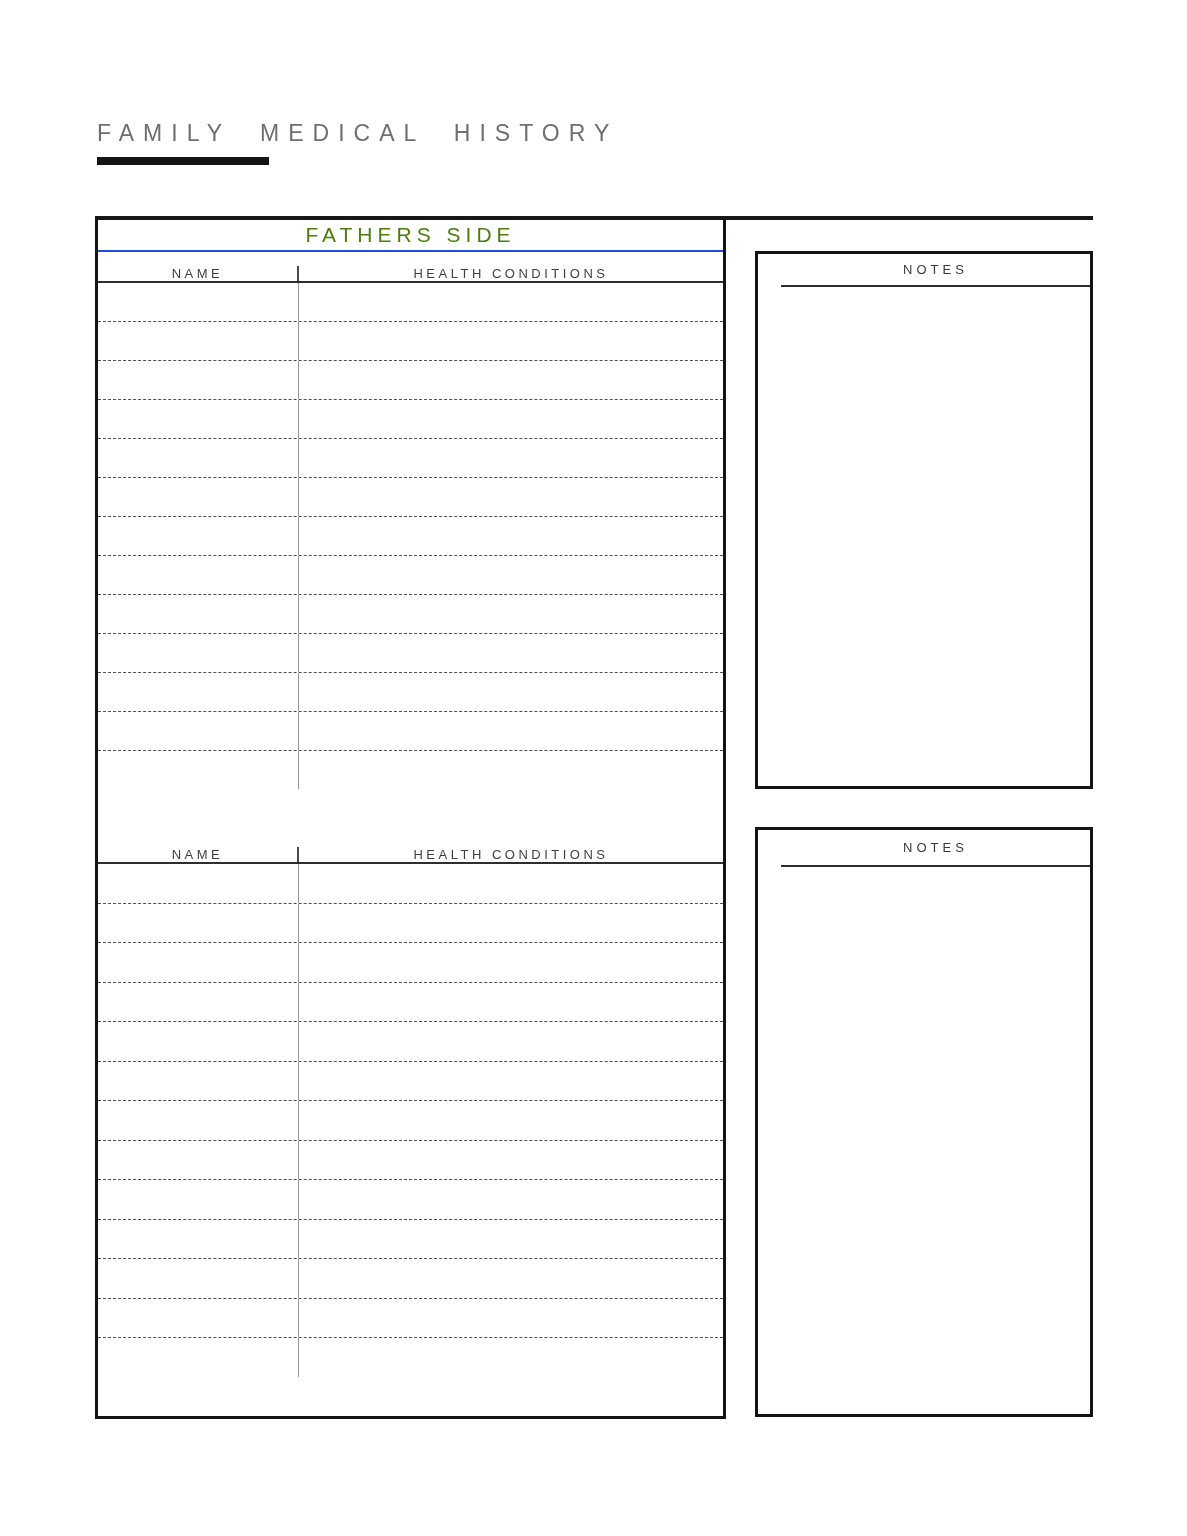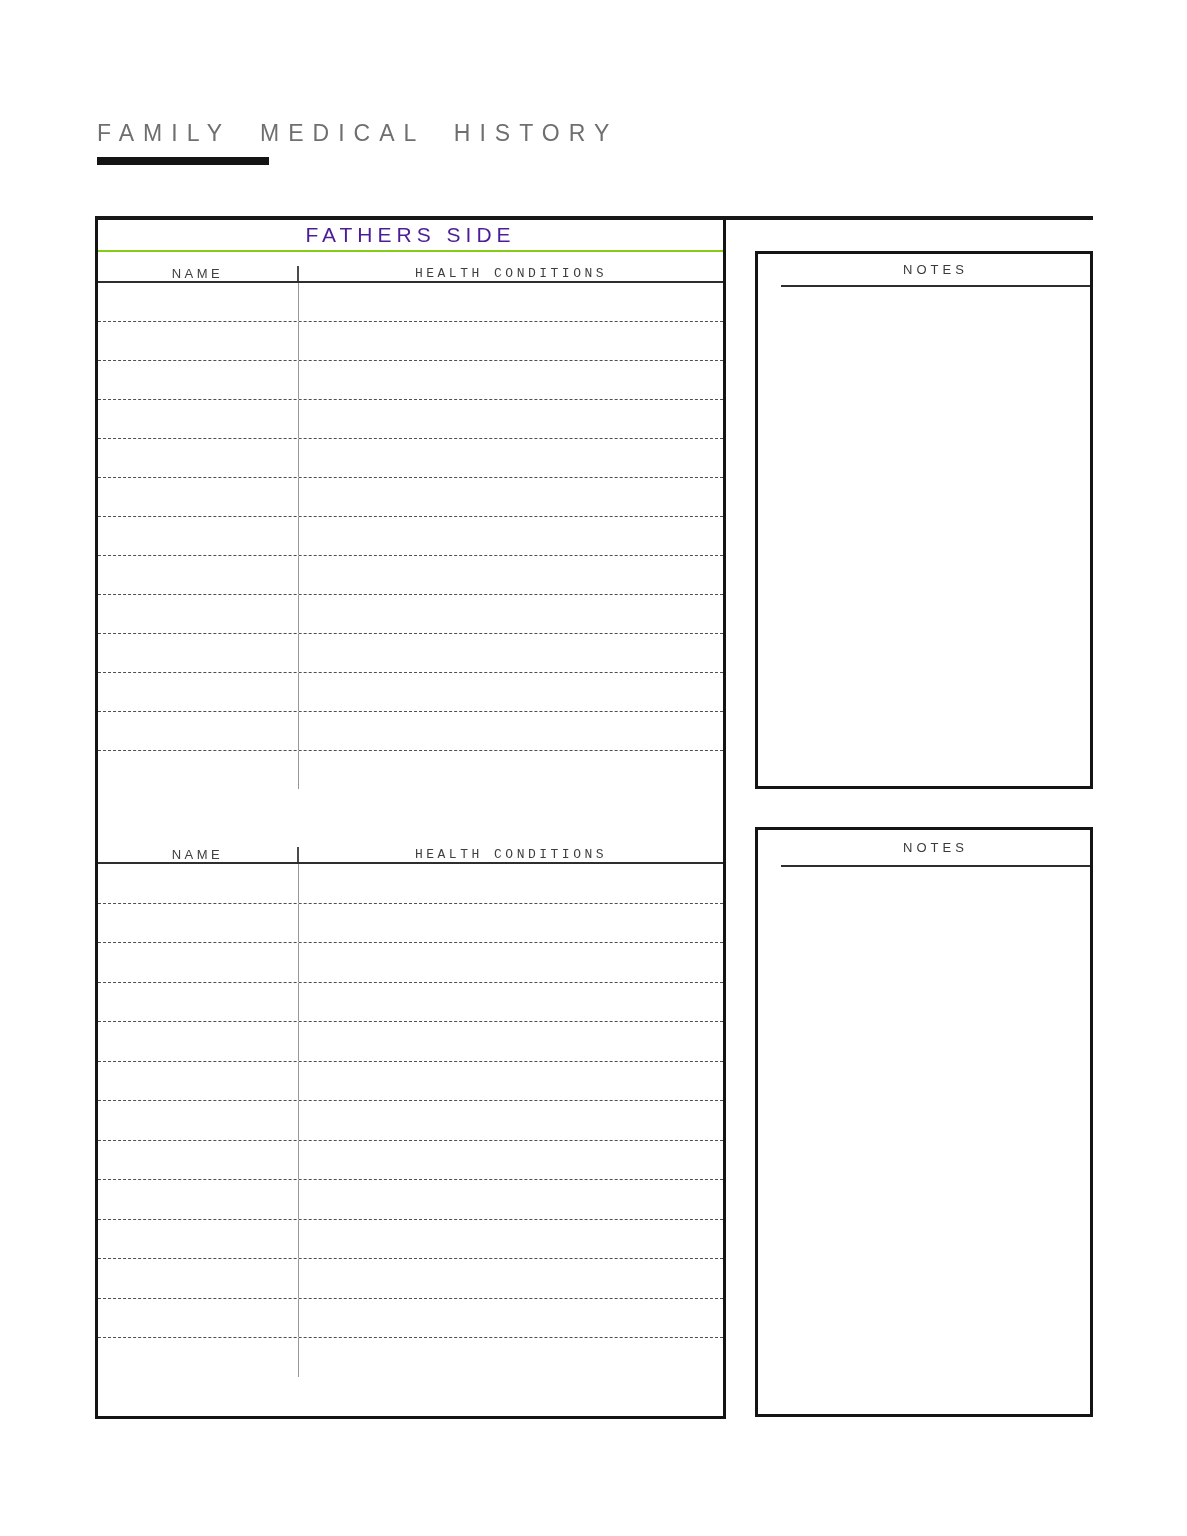--- a/index.html
+++ b/index.html
@@ -57,22 +57,22 @@
     background: #ffffff;
     display: flex;
     flex-direction: column;
   }
   .section-title {
     display: flex;
     align-items: center;
     justify-content: center;
     font-size: 21px;
     letter-spacing: 5px;
-    color: #4c1d95;
-    border-bottom: 2px solid #84cc16;
+    color: #4d7c0f;
+    border-bottom: 2px solid #1d4ed8;
   }
   .fathers-title { height: 32px; }
   .mothers-title { height: 39px; border-top: 2px solid #2e2e2e; }
   .cols-header {
     display: flex;
     border-bottom: 2px solid #2e2e2e;
     align-items: flex-end;
   }
   .fathers-header { height: 31px; }
   .mothers-header { height: 37px; }
@@ -87,21 +87,20 @@
     border-right: 2px solid #4a4a4a;
   }
   .col-cond {
     flex: 1;
     display: flex;
     align-items: center;
     justify-content: center;
     font-size: 13px;
     letter-spacing: 3.5px;
     color: #3f3f3f;
-    font-family: Liberation Mono, monospace;
   }
   .rows { display: flex; flex-direction: column; }
   .rows-fathers { height: 506px; }
   .rows-mothers { height: 513px; }
   .frow { flex: 1; display: flex; }
   .frow:not(:last-child) { border-bottom: 1px dashed #4f4f4f; }
   .cell-name { width: 201px; border-right: 1px solid #979797; }
   .cell-cond { flex: 1; }
   .sep-band { height: 38px; }
 

